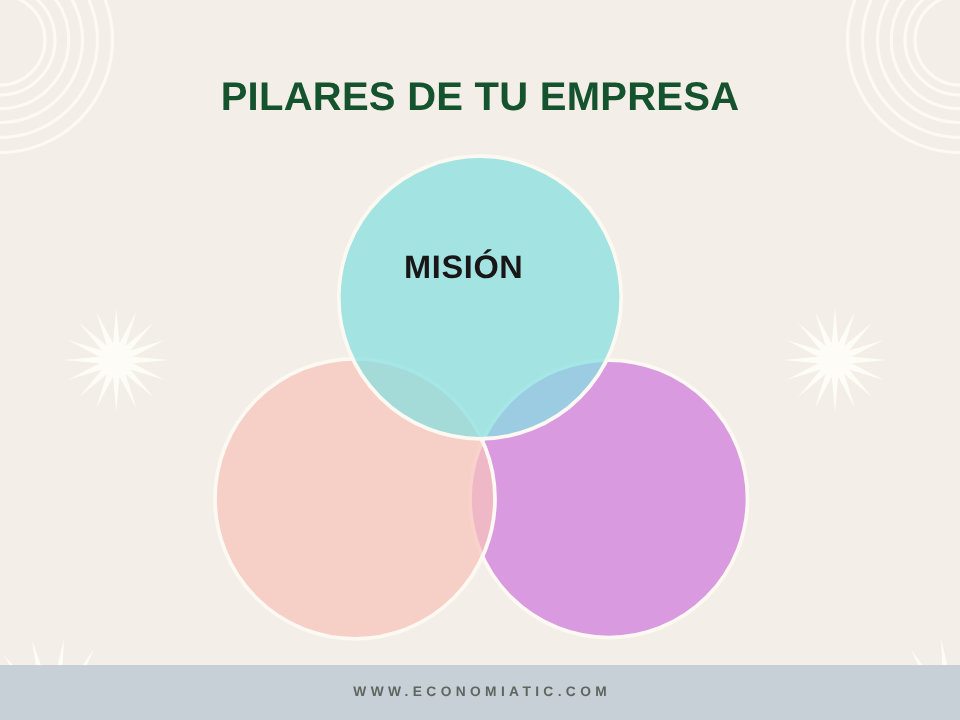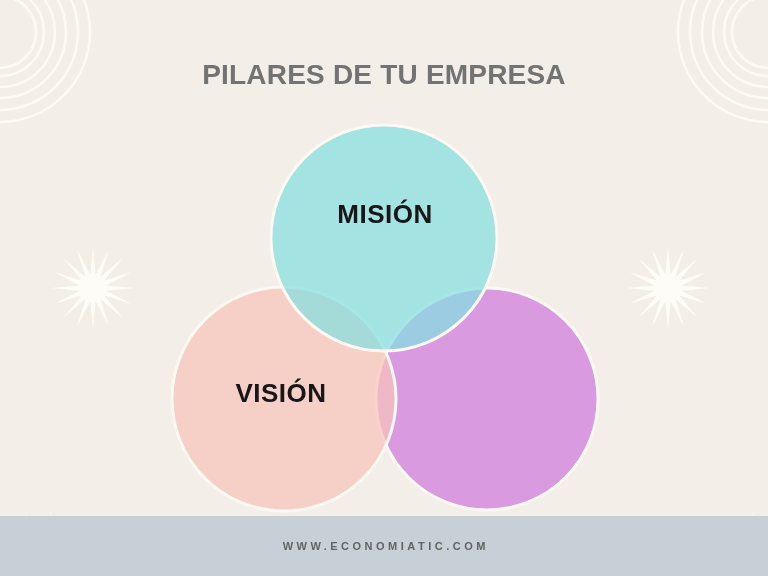--- a/index.html
+++ b/index.html
@@ -8,37 +8,37 @@
     position: relative;
     background: #f3eee7;
     overflow: hidden;
     font-family: "Liberation Sans", sans-serif;
   }
   .stage { position: absolute; inset: 0; }
   svg.graphics { position: absolute; left: 0; top: 0; display: block; }
   .title {
     position: absolute; top: 59px; left: 0; width: 100%;
     text-align: center;
-    font-size: 28px; font-weight: 700; letter-spacing: 0.2px;
-    color: #737373;
+    font-size: 32px; font-weight: 700; letter-spacing: 0.2px;
+    color: #14532d;
     white-space: nowrap;
   }
   .vlabel {
     position: absolute;
     transform: translate(-50%, -50%);
     font-size: 26px; font-weight: 700; letter-spacing: 0.5px;
     color: #181616;
     white-space: nowrap;
   }
-  .vlabel.mision  { left: 385px; top: 214px; text-align: center; }
+  .vlabel.mision  { left: 371px; top: 214px; text-align: center; }
   .vlabel.vision  { left: 281px; top: 393px; }
   .vlabel.valores { left: 490px; top: 392px; }
   .footer {
     position: absolute; left: 0; bottom: 0;
-    width: 100%; height: 60px;
+    width: 100%; height: 44px;
     background: #c7cfd7;
     display: flex; align-items: center; justify-content: center;
   }
   .footer .url {
     font-size: 11px; font-weight: 700;
     letter-spacing: 3.5px; text-indent: 3.5px;
     color: #5d665f;
     white-space: nowrap;
   }
 </style>
@@ -77,19 +77,18 @@
     <g>
       <circle cx="487" cy="399" r="111" fill-opacity="0.72" stroke="#fcf8f2" stroke-width="3" fill="#cf7ade"></circle>
       <circle cx="284" cy="399" r="112" fill-opacity="0.72" stroke="#fcf8f2" stroke-width="3" fill="#f7c3bb"></circle>
       <circle cx="384" cy="238" r="113" fill-opacity="0.72" stroke="#fcf8f2" stroke-width="3" fill="#84dfe1"></circle>
     </g>
   </svg>
 
   <div class="title">PILARES DE TU EMPRESA</div>
 
   <div class="vlabel mision">MISIÓN</div>
-  <div class="vlabel vision">VISIÓN</div>
 
   <div class="footer">
     <span class="url">WWW.ECONOMIATIC.COM</span>
   </div>
 
 </div>
 
 </body></html>

